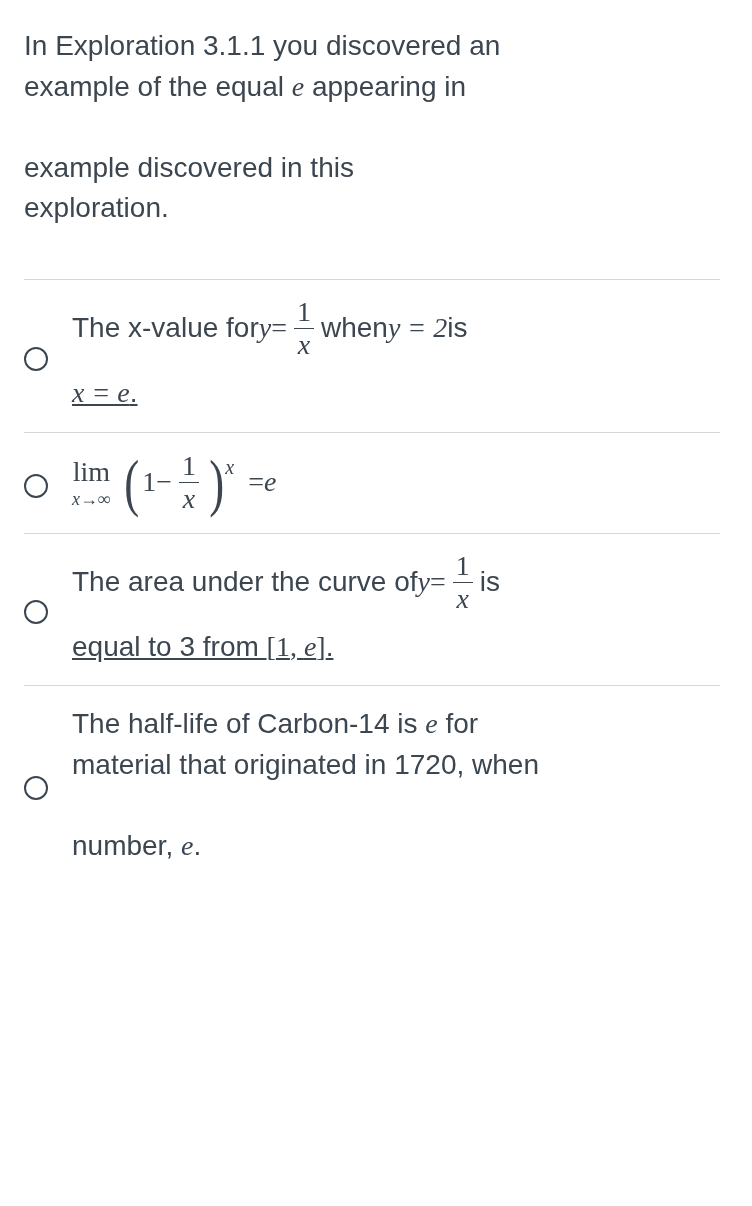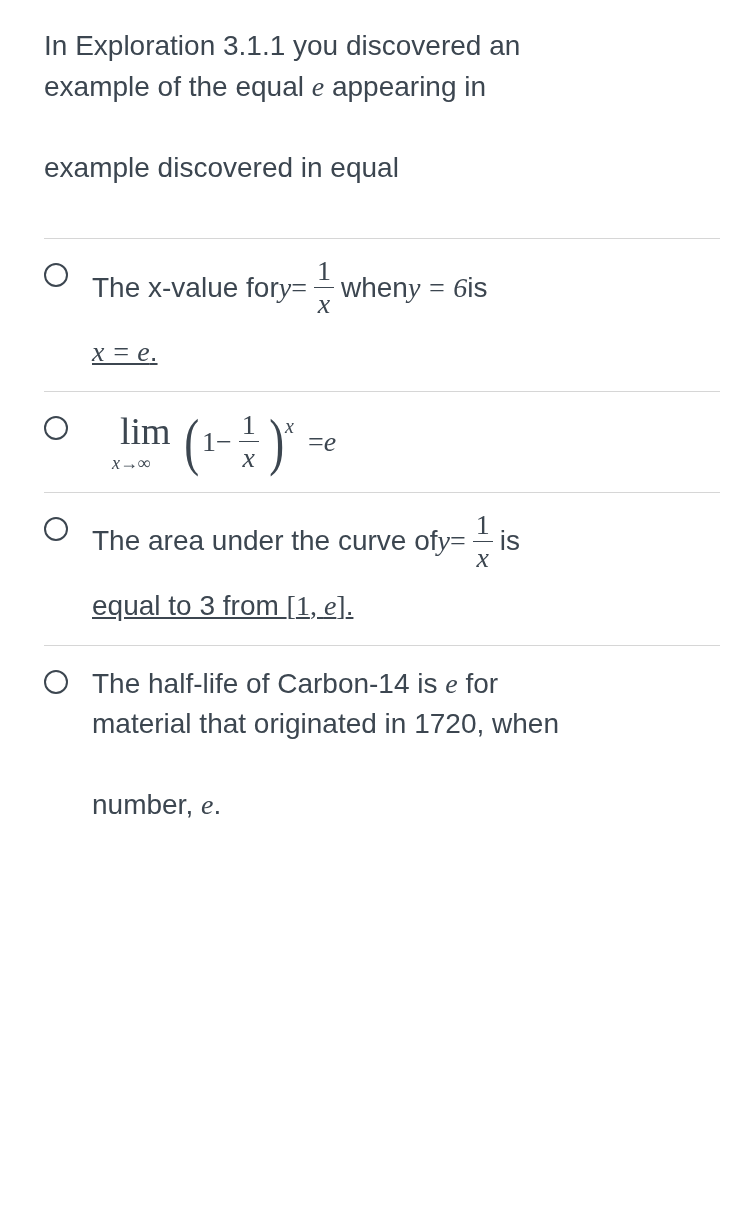--- a/index.html
+++ b/index.html
@@ -6,27 +6,27 @@
   body {
     margin: 0;
     padding: 0;
     font-family: -apple-system, BlinkMacSystemFont, "Segoe UI", Helvetica, Arial, sans-serif;
     font-size: 28px;
     color: #3c4650;
     line-height: 1.45;
     width: 752px;
     background: #fff;
   }
-  .container { padding: 26px 32px 36px 44px; }
+  .container { padding: 26px 32px 36px 24px; }
   .question { margin-bottom: 50px; }
   .e-italic { font-style: italic; font-family: Georgia, "Times New Roman", serif; }
   .options { border-top: 1px solid #d6d6d6; }
   .option {
     display: flex;
-    align-items: flex-start;
+    align-items: center;
     padding: 18px 0 18px 0;
     border-bottom: 1px solid #d6d6d6;
   }
   .option.last { border-bottom: none; }
   .radio {
     flex: 0 0 auto;
     width: 24px;
     height: 24px;
     border: 2px solid #3c4650;
     border-radius: 50%;
@@ -53,21 +53,21 @@
   .frac .num { padding: 0 4px 2px; }
   .frac .den { padding: 2px 4px 0; border-top: 1.5px solid #3c4650; }
   .lim-block {
     display: inline-flex;
     flex-direction: column;
     align-items: center;
     font-family: Georgia, "Times New Roman", serif;
     line-height: 1;
     vertical-align: middle;
   }
-  .lim-word { font-style: normal; font-size: 38px; margin-left: 28px; }
+  .lim-word { font-style: normal; font-size: 28px; }
   .lim-sub { font-style: italic; font-size: 18px; margin-top: 4px; }
   .bigparen-wrap {
     display: inline-flex;
     align-items: center;
     vertical-align: middle;
     position: relative;
   }
   .bigparen {
     font-family: Georgia, "Times New Roman", serif;
     font-size: 64px;
@@ -88,40 +88,41 @@
 </style>
 </head>
 <body>
 
 <div class="container">
 
   <div class="question">
     <span>In Exploration 3.1.1 you discovered an</span><br>
     <span>example of the equal </span><span class="e-italic">e</span><span> appearing in</span><br>
     <br>
-    <span>example discovered in equal</span><br>
+    <span>example discovered in this</span><br>
+    <span>exploration.</span>
   </div>
 
   <div class="options">
 
     <div class="option">
       <div class="radio"></div>
       <div class="option-body">
         <div class="textline">
           <span>The x-value for </span>
           <span class="mrow">
             <span class="math">y</span>
             <span class="math" style="font-style:normal"> = </span>
             <span class="frac">
               <span class="num">1</span>
               <span class="den math">x</span>
             </span>
           </span>
           <span> when </span>
-          <span class="math" style="white-space:pre">y = 6</span>
+          <span class="math" style="white-space:pre">y = 2</span>
           <span> is</span>
         </div>
         <div class="row2">
           <span class="math">x = e</span><span>.</span>
         </div>
       </div>
     </div>
 
     <div class="option">
       <div class="radio"></div>

